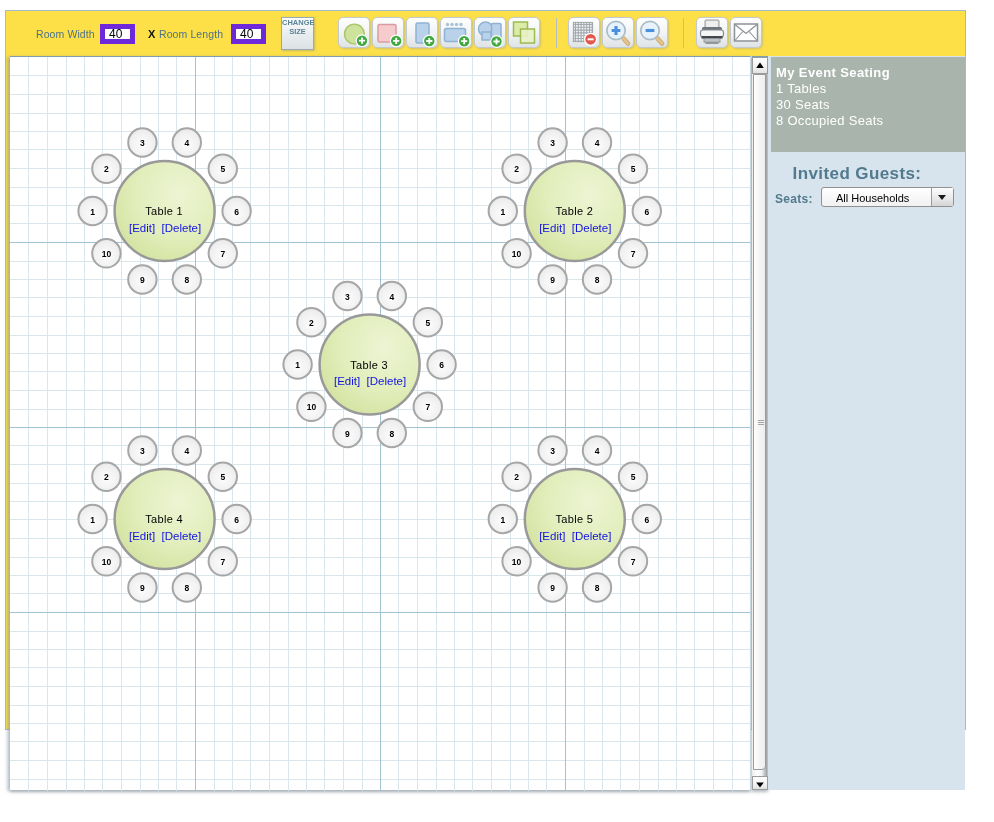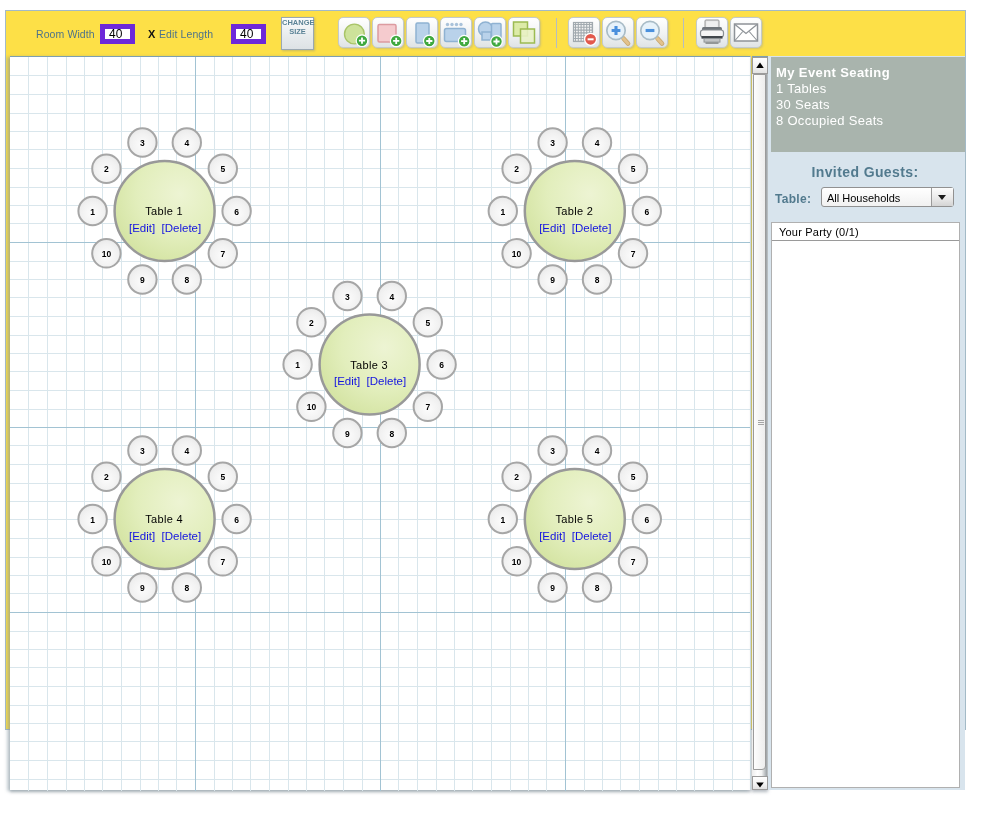--- a/index.html
+++ b/index.html
@@ -12,35 +12,35 @@
 .tsep { position:absolute; top:7px; width:1px; height:30px; background:#b6bdc1; }
 #canvas { position:absolute; left:4px; top:45px; width:741px; height:734px; background:#fff; border-top:1px solid #7d9fb0; border-right:1px solid #d3e2ea; box-shadow:-3px 1px 3px rgba(130,150,160,0.45), 0 2px 3px rgba(130,140,150,0.6); }
 #vscroll { position:absolute; left:746px; top:45px; width:16px; height:734px; background:linear-gradient(90deg,#ededed,#ffffff 35%,#f2f3f3 60%,#9fa5a9 92%,#c8ccce); border-top:1px solid #7d9fb0; box-shadow:0 2px 3px rgba(130,140,150,0.6); }
 .sbtn { position:absolute; left:0; width:16px; background:linear-gradient(#ffffff,#f2f2f2 60%,#e2e2e2); border:1px solid #9b9b9b; }
 #sthumb { position:absolute; left:1px; top:17px; width:13px; height:696px; background:linear-gradient(90deg,#fdfdfd,#ededed); border:1px solid #9b9b9b; border-radius:0 0 4px 0; }
 #sgrip { position:absolute; left:4px; top:345px; width:6px; height:5px; background:repeating-linear-gradient(#a5a5a5 0,#a5a5a5 1px,transparent 1px,transparent 2px); }
 #panel { position:absolute; left:762px; top:45px; width:197px; height:734px; background:#d8e4ed; }
 #graybox { position:absolute; left:3px; top:1px; width:194px; height:95px; background:#a9b4ad; color:#fff; padding:8px 0 0 5px; }
 #graybox .t1 { font-size:13px; font-weight:bold; letter-spacing:0.4px; line-height:16px; }
 #graybox .t2 { font-size:13px; letter-spacing:0.3px; line-height:15.8px; }
-#invited { position:absolute; left:0; top:108px; width:178px; text-align:center; font-size:14px; font-weight:bold; color:#527a8e; letter-spacing:0.4px;margin-left:8px; }
+#invited { position:absolute; left:0; top:108px; width:178px; text-align:center; font-size:17px; font-weight:bold; color:#527a8e; letter-spacing:0.4px; }
 #showlab { position:absolute; left:7px; top:136px; font-size:12px; font-weight:bold; color:#527a8e; letter-spacing:0.3px; }
-#select { position:absolute; left:53px; top:131px; width:133px; height:20px; background:linear-gradient(#ffffff,#f1f1f1); border:1px solid #919191; border-radius:3px; font-size:11px; padding:4px 0 0 5px; color:#000; }
+#select { position:absolute; left:53px; top:131px; width:133px; height:20px; background:linear-gradient(#ffffff,#f1f1f1); border:1px solid #919191; border-radius:3px; font-size:11px; padding:4px 0 0 14px; color:#000; }
 #selbtn { position:absolute; right:0; top:0; width:22px; height:18px; border-left:1px solid #9a9a9a; background:linear-gradient(#fcfcfc,#e8e8e8 60%,#d4d4d4); }
 #selbtn:after { content:""; position:absolute; left:6px; top:7px; border-left:4.5px solid transparent; border-right:4.5px solid transparent; border-top:5.5px solid #1a1a1a; }
 #list { position:absolute; left:3px; top:166px; width:189px; height:566px; background:#fff; border:1px solid #b0b0b0; }
 #listhead { height:18px; border-bottom:1px solid #9a9a9a; font-size:11px; padding:3px 0 0 7px; letter-spacing:0.2px; }
 </style></head>
 <body>
 <div id="wrap">
   <div id="toolbar">
     <span class="tlabel" style="left:30px">Room Width</span>
     <input class="tinput" style="left: 94px;" value="40">
     <span class="tlabel" style="left:142px;color:#111;font-weight:bold;font-size:11px">X</span>
-    <span class="tlabel" style="left:153px">Edit Length</span>
+    <span class="tlabel" style="left:153px">Room Length</span>
     <input class="tinput" style="left: 225px;" value="40">
     <div id="changesize">CHANGE<br>SIZE</div>
     <div class="tbtn" style="left:332px">
         <svg width="32" height="31" viewBox="0 0 32 31">
           <circle cx="16.4" cy="17" r="9.9" fill="#cde29a" stroke="#a9c468" stroke-width="1.4"></circle>
           <circle cx="24" cy="23.7" r="5.8" fill="#3fa83f" stroke="#fff" stroke-width="1.2"></circle>
           <path d="M20.9 23.7h6.2M24 20.599999999999998v6.2" stroke="#fff" stroke-width="1.8"></path>
         </svg>
       </div>
 <div class="tbtn" style="left:366px">
@@ -283,18 +283,15 @@
         </svg></div>
   </div>
   <div id="panel">
     <div id="graybox">
       <div class="t1">My Event Seating</div>
       <div class="t2">1 Tables</div>
       <div class="t2">30 Seats</div>
       <div class="t2">8 Occupied Seats</div>
     </div>
     <div id="invited">Invited Guests:</div>
-    <div id="showlab">Table:</div>
+    <div id="showlab">Seats:</div>
     <div id="select">All Households<div id="selbtn"></div></div>
-    <div id="list">
-        <div id="listhead">Your Party (0/1)</div>
-      </div>
   </div>
 </div>
 </body></html>

